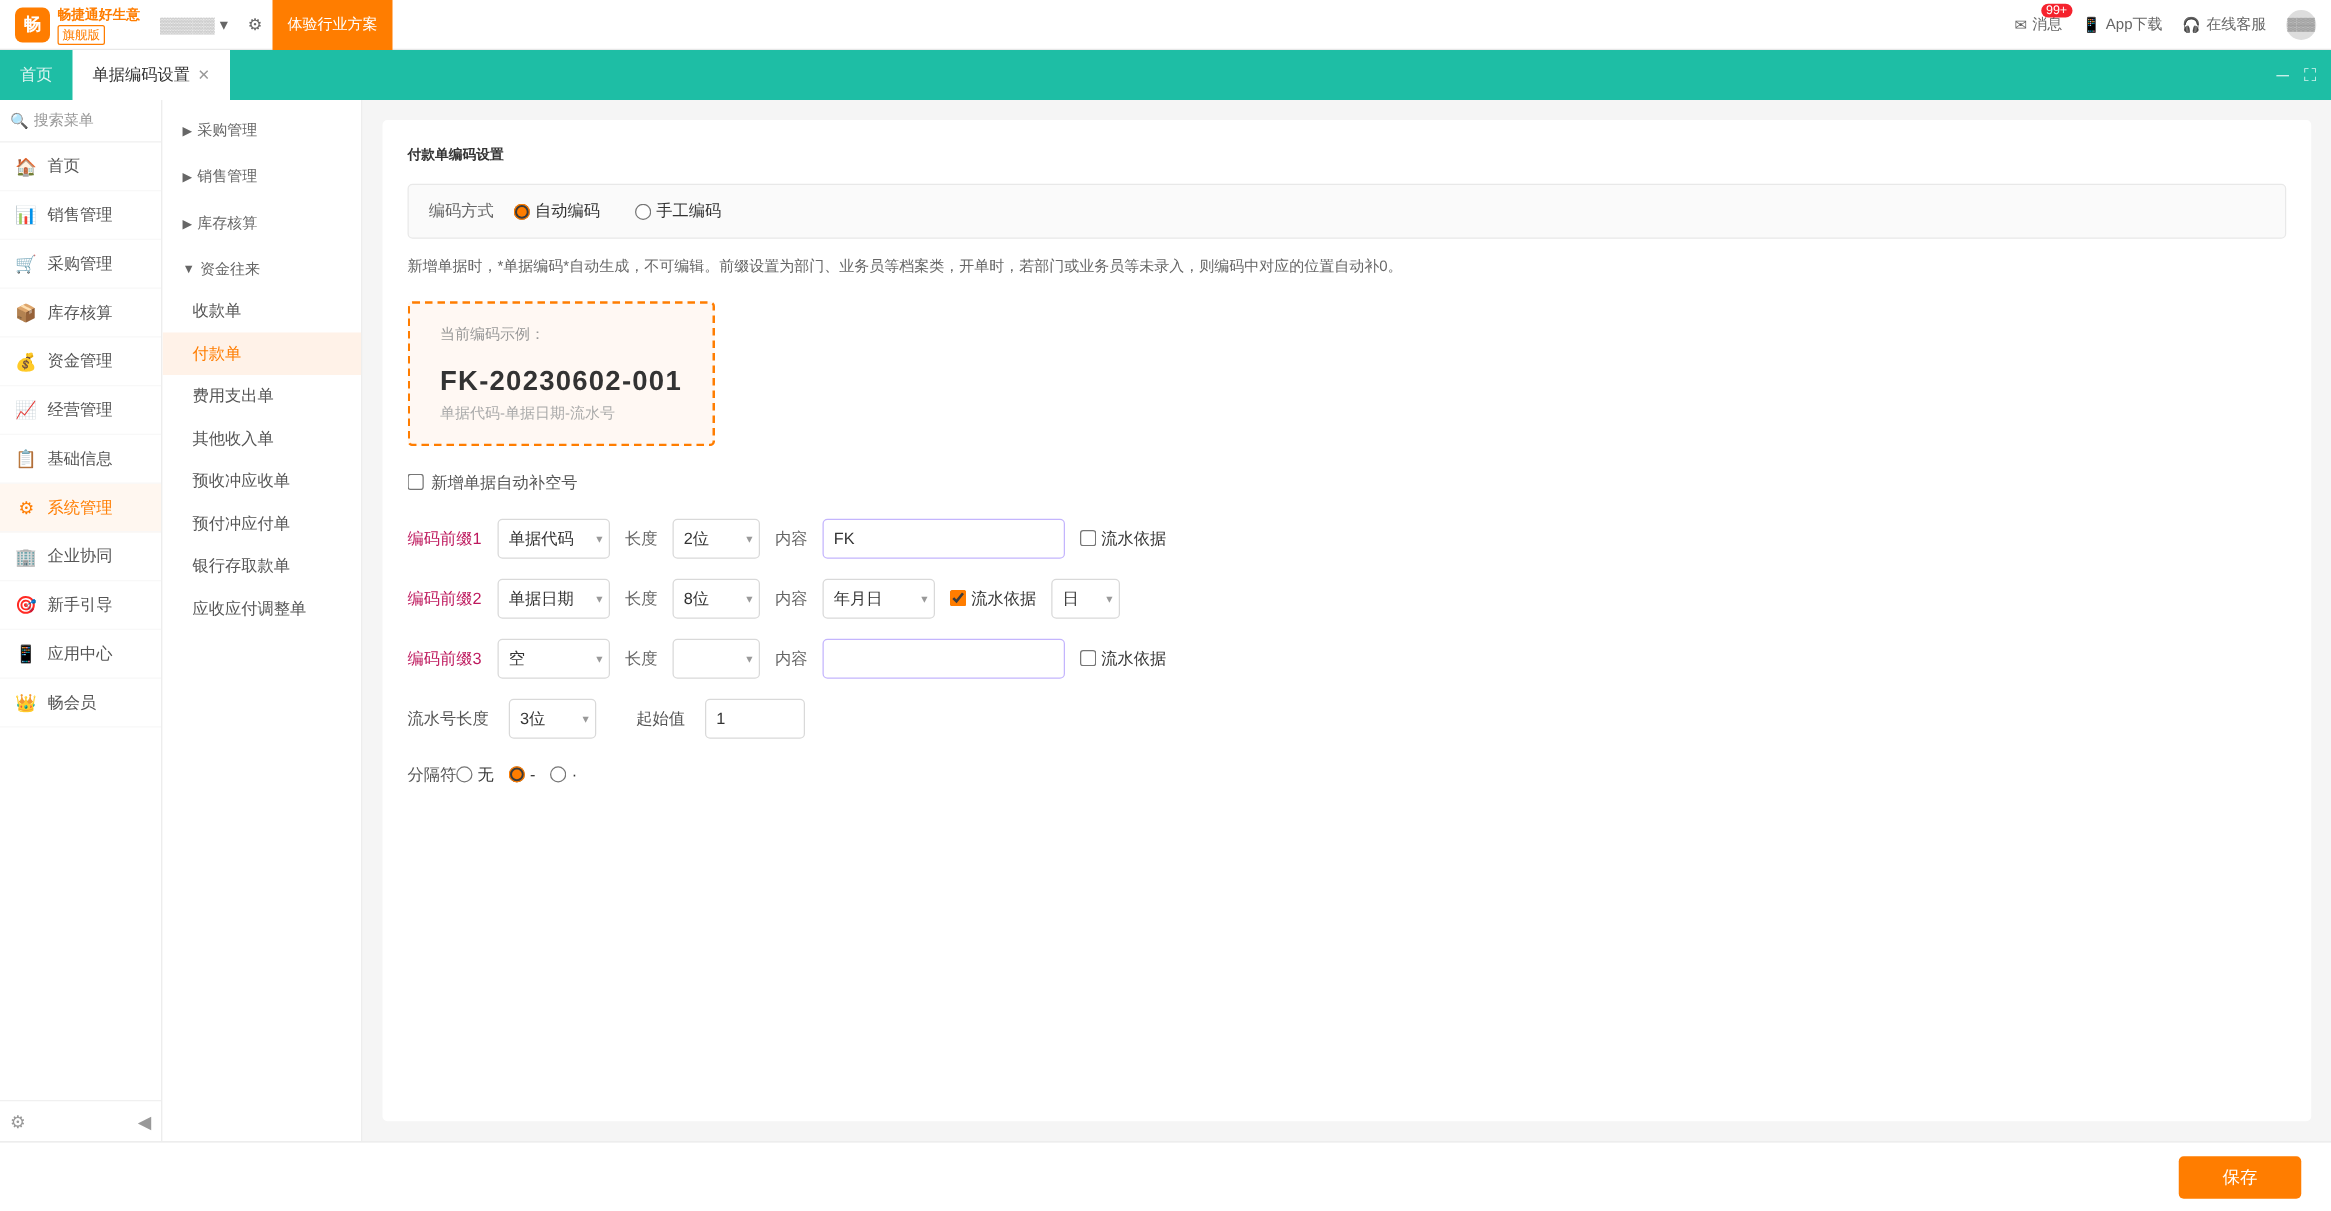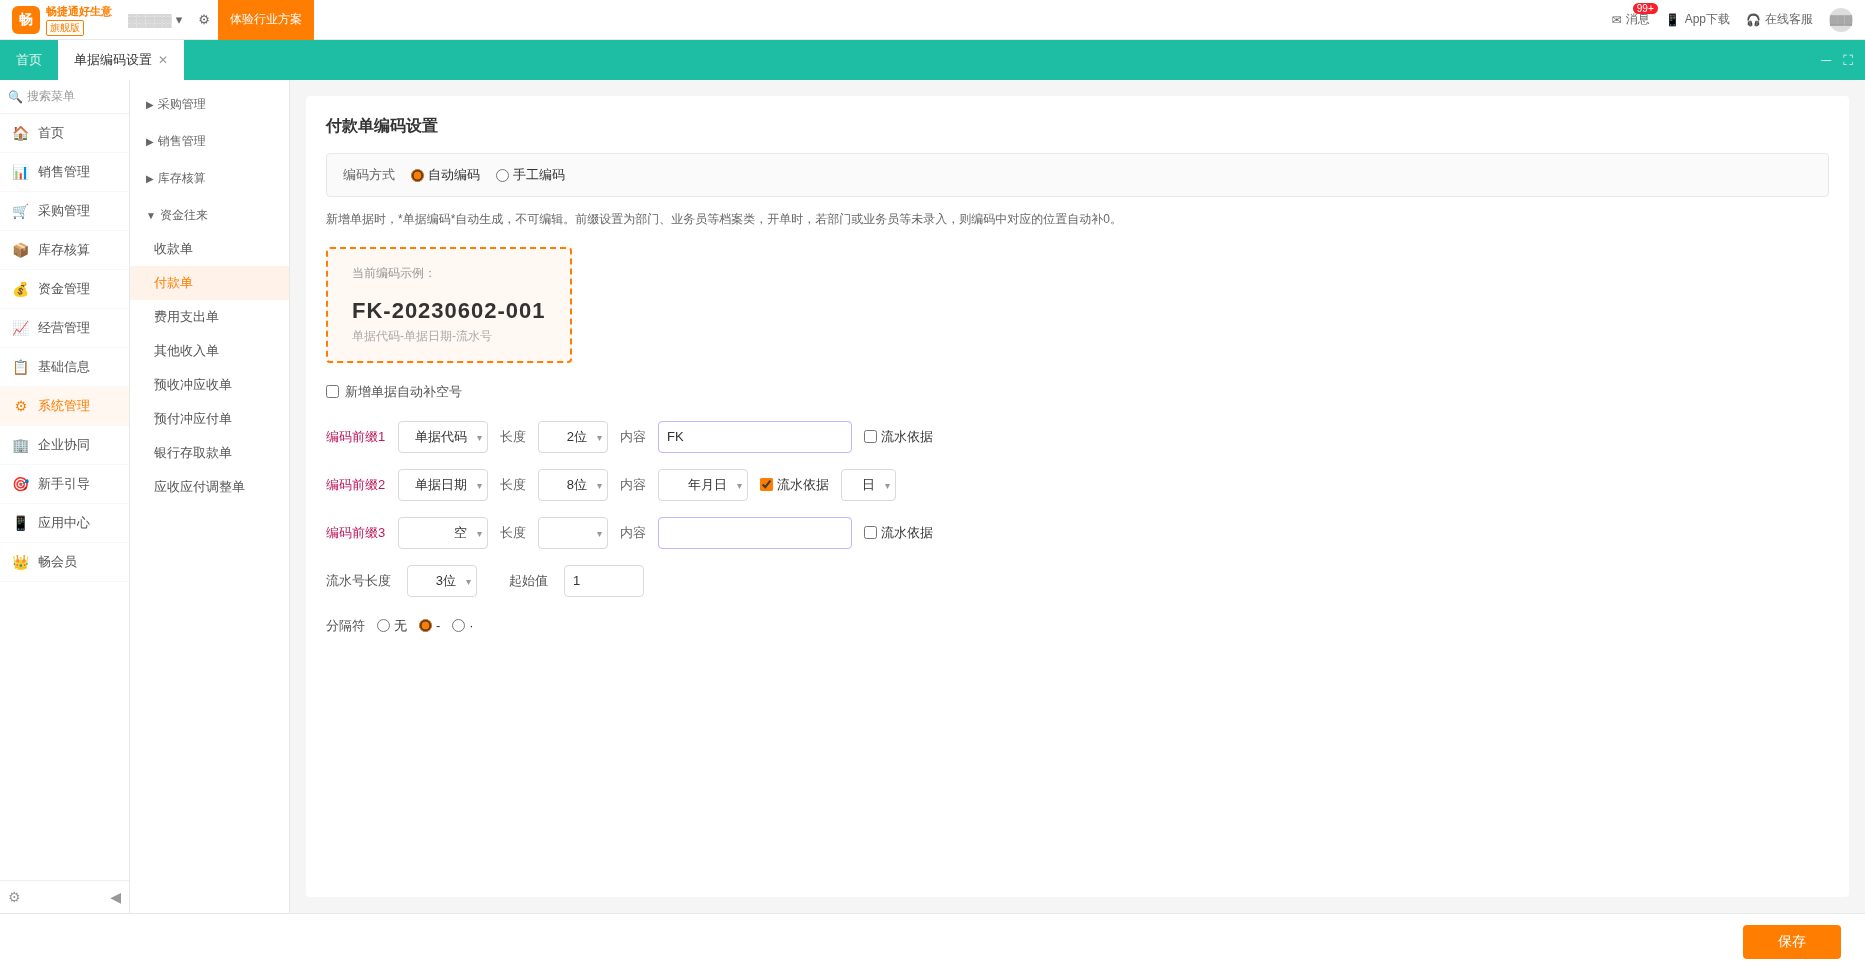--- a/index.html
+++ b/index.html
@@ -42,24 +42,24 @@
     .sub-sidebar { width: 160px; background: #fff; border-right: 1px solid #e8e8e8; overflow-y: auto; flex-shrink: 0; padding: 8px 0; }
     .sub-group { margin-bottom: 4px; }
     .sub-group-title { padding: 8px 16px; color: #666; font-size: 12px; display: flex; align-items: center; gap: 4px; cursor: pointer; }
     .sub-group-title .arrow { font-size: 10px; }
     .sub-item { padding: 8px 24px; color: #555; font-size: 13px; cursor: pointer; }
     .sub-item.active { background: #fff2e8; color: #ff7d00; font-weight: 500; }
 
     
     .content { flex: 1; overflow-y: auto; background: #f5f5f5; }
     .content-inner { background: #fff; margin: 16px; border-radius: 4px; padding: 20px; min-height: calc(100% - 32px); }
-    .page-title { font-size: 16px; font-weight: 600; color: #333; margin-bottom: 16px; }
+    .page-title { font-size: 11px; font-weight: 600; color: #333; margin-bottom: 16px; }
     .encode-method { display: flex; align-items: center; gap: 16px; padding: 12px 16px; background: #fafafa; border: 1px solid #e8e8e8; border-radius: 4px; margin-bottom: 12px; }
     .encode-method-label { color: #666; font-size: 13px; }
-    .radio-group { display: flex; align-items: center; gap: 16px; }
+    .radio-group { display: flex; align-items: center; gap: 28px; }
     .radio-item { display: flex; align-items: center; gap: 4px; cursor: pointer; }
     .radio-item input[type=radio] { accent-color: #ff7d00; cursor: pointer; }
 
     .encode-tip { font-size: 12px; color: #666; margin-bottom: 16px; line-height: 1.8; }
 
     
     .preview-box { border: 2px dashed #ff7d00; border-radius: 4px; padding: 16px 24px; background: #fff8f3; display: inline-block; margin-bottom: 20px; }
     .preview-label { font-size: 12px; color: #999; margin-bottom: 16px; }
     .preview-code { font-size: 22px; font-weight: 700; color: #333; letter-spacing: 1px; }
     .preview-parts { font-size: 12px; color: #aaa; margin-top: 4px; }
@@ -70,31 +70,31 @@
 
     
     .form-row { display: flex; align-items: center; gap: 12px; margin-bottom: 16px; flex-wrap: wrap; }
     .form-label { width: 60px; color: #be185d; font-size: 13px; flex-shrink: 0; }
     .length-label { color: #666; font-size: 13px; }
     .content-label { color: #666; font-size: 13px; }
     .content-input { height: 32px; border: 1px solid #c4b5fd; border-radius: 4px; padding: 0 8px; font-size: 13px; color: #333; min-width: 80px; }
     .stream-check { display: flex; align-items: center; gap: 4px; }
     .stream-check input[type=checkbox] { accent-color: #ff7d00; }
     .select-wrapper { position: relative; display: inline-block; }
-    .select-wrapper select { appearance: none; padding-right: 20px; text-align: right; }
+    .select-wrapper select { appearance: none; padding-right: 20px; }
     .select-arrow { position: absolute; right: 6px; top: 50%; transform: translateY(-50%); pointer-events: none; color: #999; font-size: 10px; }
 
     
     .serial-row { display: flex; align-items: center; gap: 16px; margin-bottom: 20px; }
     .serial-label { color: #555; font-size: 13px; }
     .start-label { color: #555; font-size: 13px; margin-left: 16px; }
     .start-input { height: 32px; border: 1px solid #d9d9d9; border-radius: 4px; padding: 0 8px; font-size: 13px; color: #333; width: 80px; }
 
     
-    .sep-row { display: flex; align-items: center; gap: 12px; margin-bottom: 20px; }
+    .sep-row { display: flex; align-items: center; margin-bottom: 20px; }
     .sep-label { color: #555; font-size: 13px; }
     .sep-options { display: flex; align-items: center; gap: 12px; }
     .sep-option { display: flex; align-items: center; gap: 4px; cursor: pointer; }
     .sep-option input[type=radio] { accent-color: #ff7d00; cursor: pointer; }
 
     
     .bottom-bar { height: 56px; background: #fff; border-top: 1px solid #e8e8e8; display: flex; align-items: center; justify-content: flex-end; padding: 0 24px; flex-shrink: 0; }
     .save-btn { background: #ff7d00; color: white; border: none; border-radius: 4px; padding: 8px 35px; font-size: 14px; cursor: pointer; }
 
     .inline-select { height: 32px; border: 1px solid #d9d9d9; border-radius: 4px; font-size: 13px; color: #333; background: #fff; cursor: pointer; padding: 0 4px 0 8px; appearance: none; min-width: 90px; }

